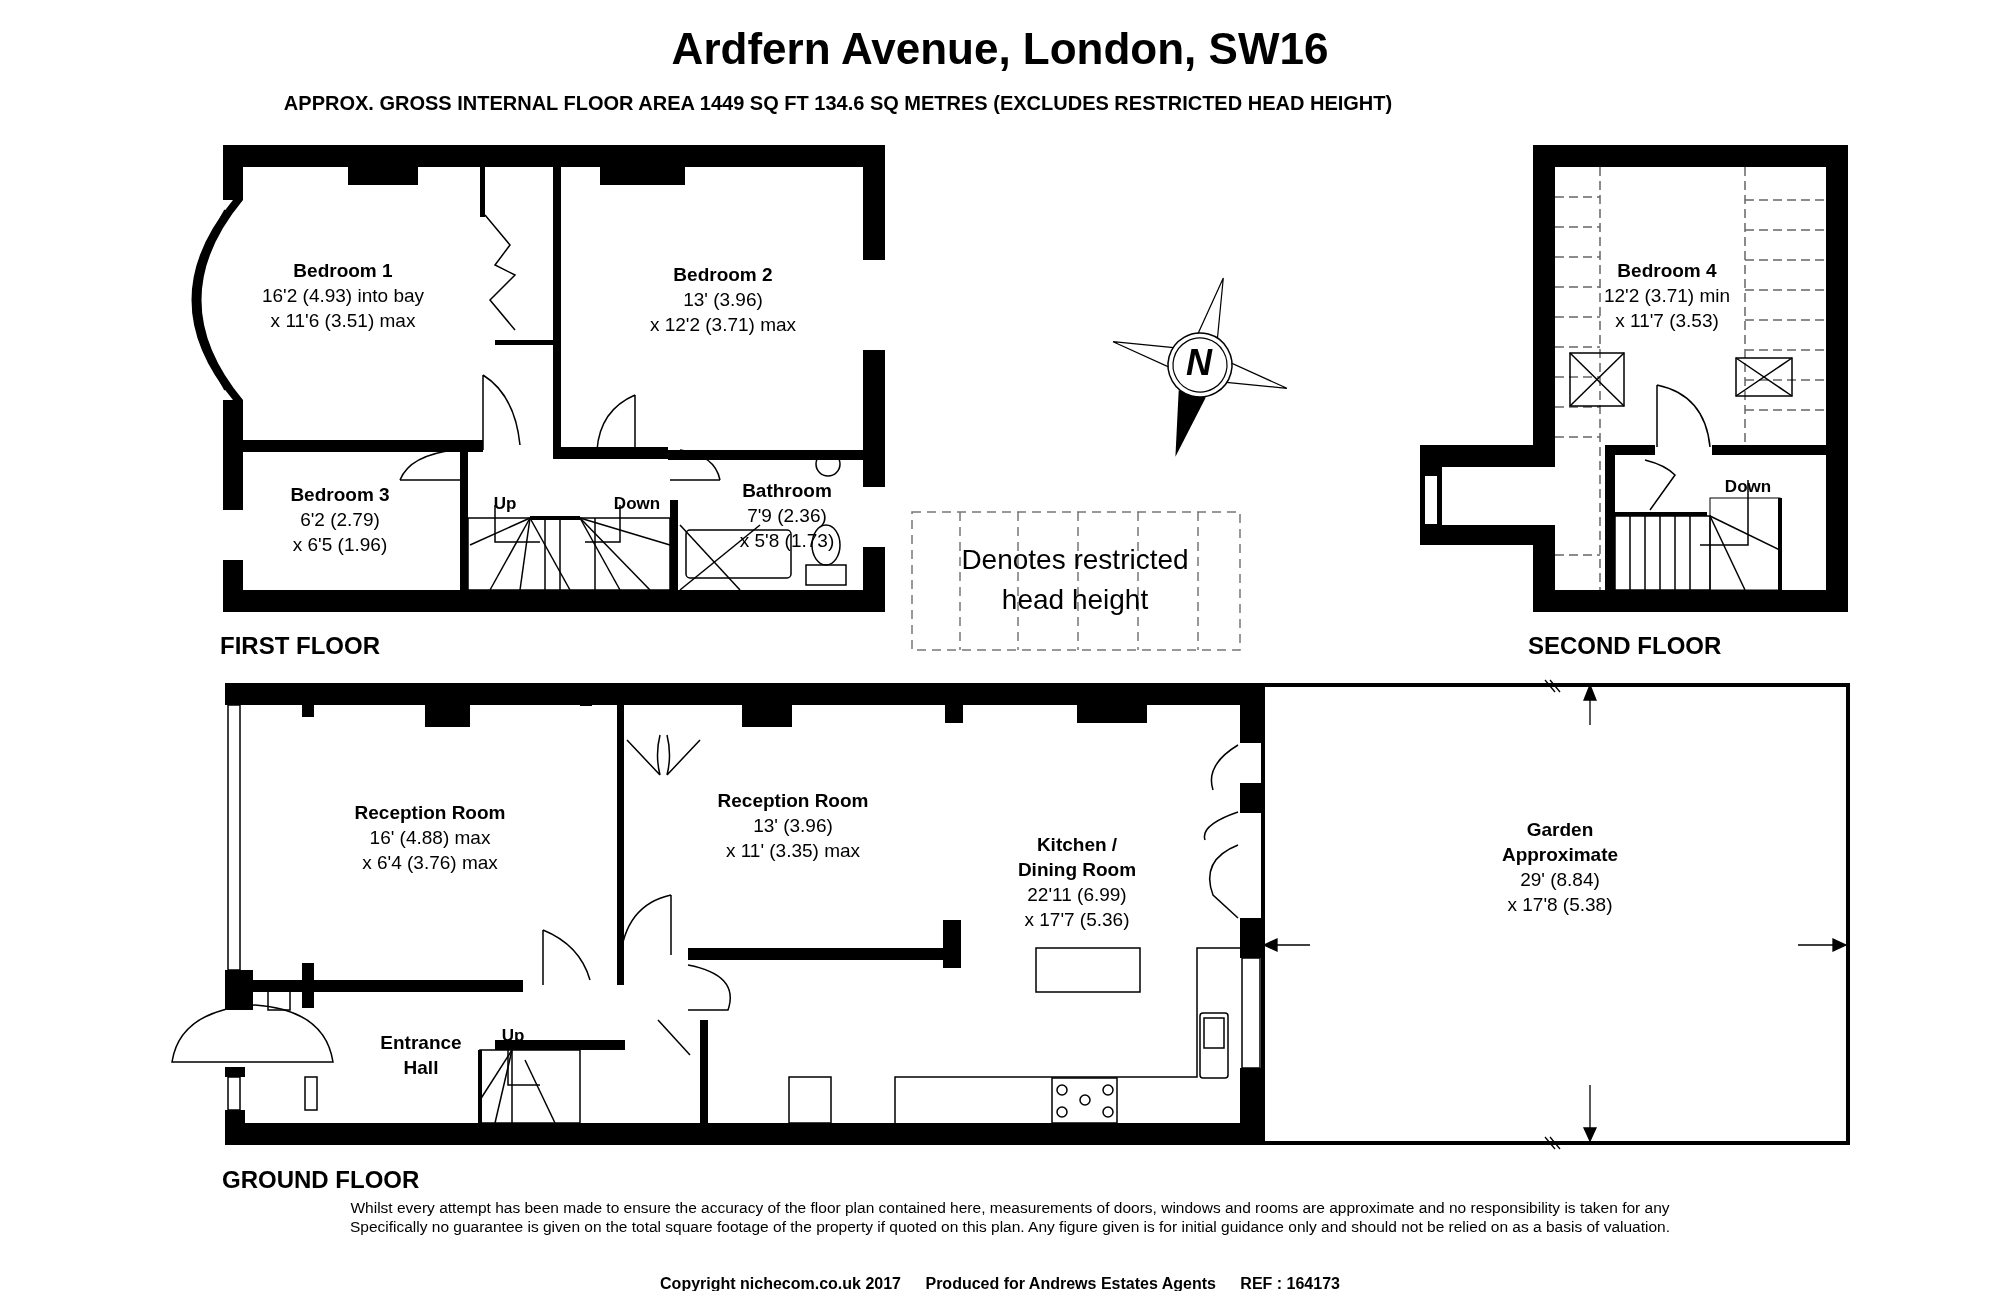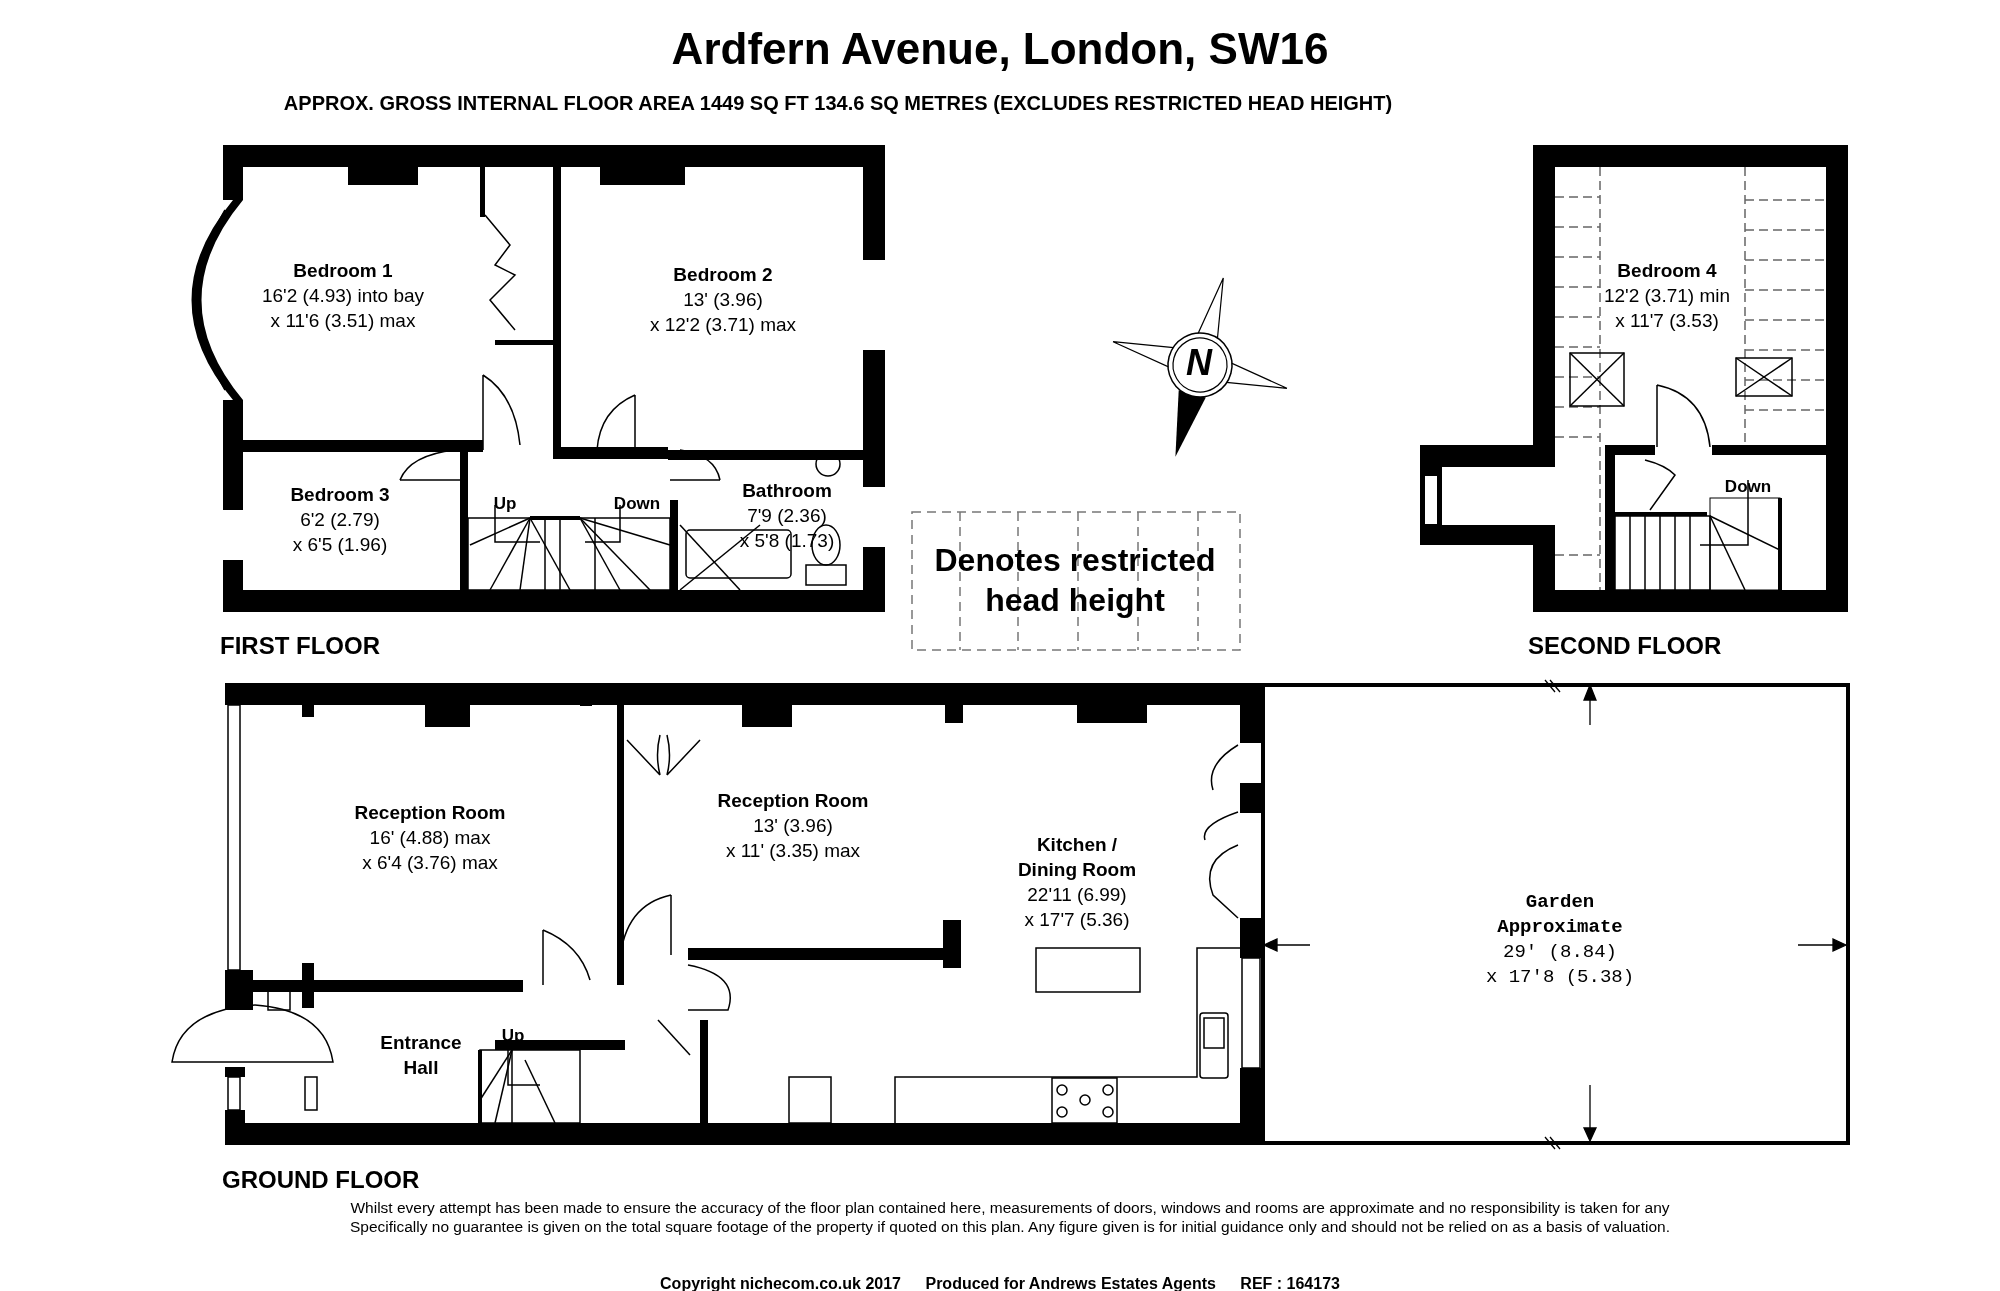--- a/index.html
+++ b/index.html
@@ -6,21 +6,21 @@
   body{width:2000px;height:1291px;position:relative;overflow:hidden;font-family:"Liberation Sans",sans-serif;color:#000;}
   .abs{position:absolute;}
   .title{left:0;width:2000px;top:24px;text-align:center;font-weight:bold;font-size:44px;letter-spacing:0;}
   .subtitle{left:0;width:1676px;top:92px;text-align:center;font-weight:bold;font-size:20px;}
   .floor-label{font-weight:bold;font-size:24px;}
   .plan{position:absolute;left:0;top:0;}
   .room-label{position:absolute;text-align:center;font-size:19px;line-height:25px;transform:translateX(-50%);white-space:nowrap;}
   .room-label .name{font-weight:bold;display:block;}
   .room-label .dim{display:block;}
   .small-label{position:absolute;font-weight:bold;font-size:17px;transform:translateX(-50%);white-space:nowrap;text-align:center;}
-  .legend-text{position:absolute;left:910px;width:330px;top:540px;text-align:center;font-weight:bold;font-size:32px;line-height:40px;}
+  .legend-text{position:absolute;left:910px;width:330px;top:540px;text-align:center;font-weight:normal;font-size:28px;line-height:40px;}
   .disclaimer{position:absolute;left:230px;width:1560px;top:1198px;text-align:center;font-size:15.5px;line-height:19px;}
   .copyright{position:absolute;left:0;width:2000px;top:1275px;text-align:center;font-weight:bold;font-size:16px;}
   .copyright span{margin:0 10px;}
 </style>
 </head>
 <body>
 
 <div class="abs title">Ardfern Avenue, London, SW16</div>
 <div class="abs subtitle">APPROX. GROSS INTERNAL FLOOR AREA 1449 SQ FT 134.6 SQ METRES (EXCLUDES RESTRICTED HEAD HEIGHT)</div>
 
@@ -331,21 +331,21 @@
   <span class="name">Reception Room</span>
   <span class="dim">13' (3.96)</span>
   <span class="dim">x 11' (3.35) max</span>
 </div>
 <div class="room-label" style="left:1077px;top:832px;">
   <span class="name">Kitchen /</span>
   <span class="name">Dining Room</span>
   <span class="dim">22'11 (6.99)</span>
   <span class="dim">x 17'7 (5.36)</span>
 </div>
-<div class="room-label" style="left:1560px;top:890px;font-family:Liberation Mono, monospace;">
+<div class="room-label" style="left:1560px;top:817px;">
   <span class="name">Garden</span>
   <span class="name">Approximate</span>
   <span class="dim">29' (8.84)</span>
   <span class="dim">x 17'8 (5.38)</span>
 </div>
 <div class="room-label" style="left:421px;top:1030px;">
   <span class="name">Entrance</span>
   <span class="name">Hall</span>
 </div>
 <div class="small-label" style="left:513px;top:1026px;">Up</div>

